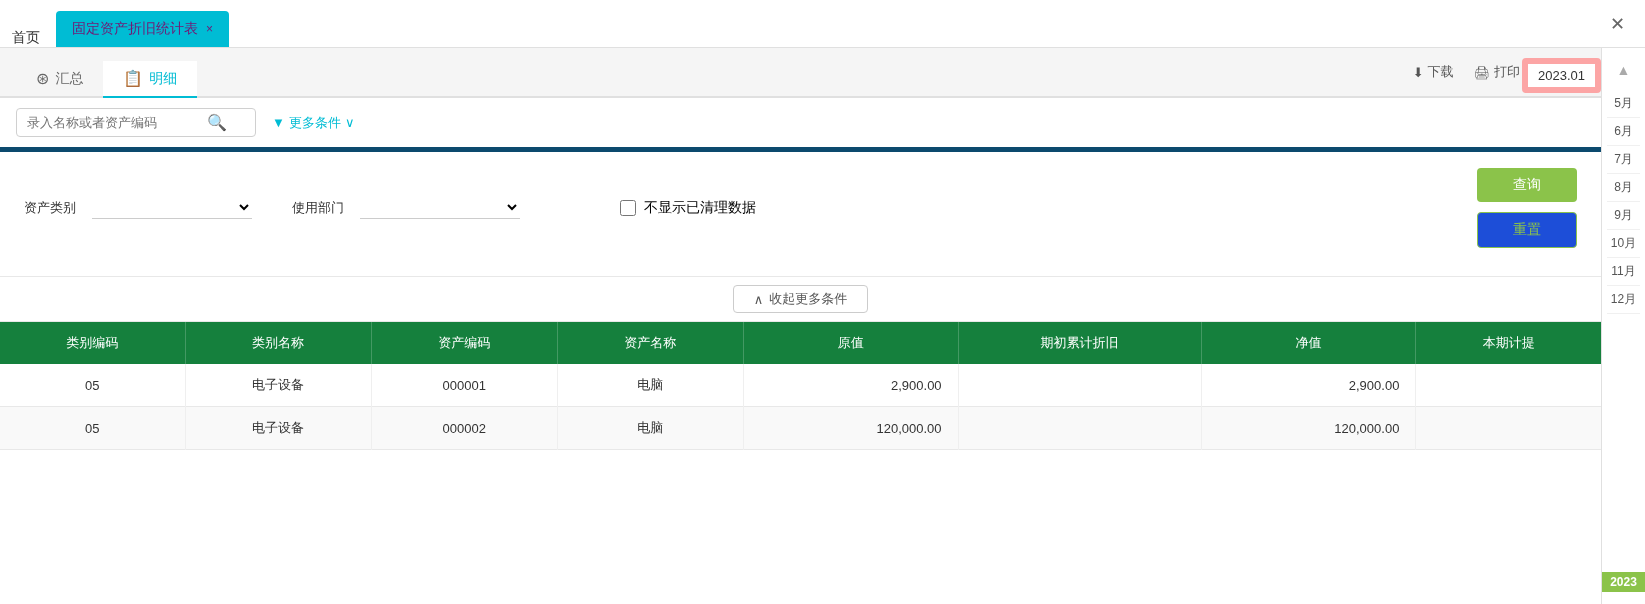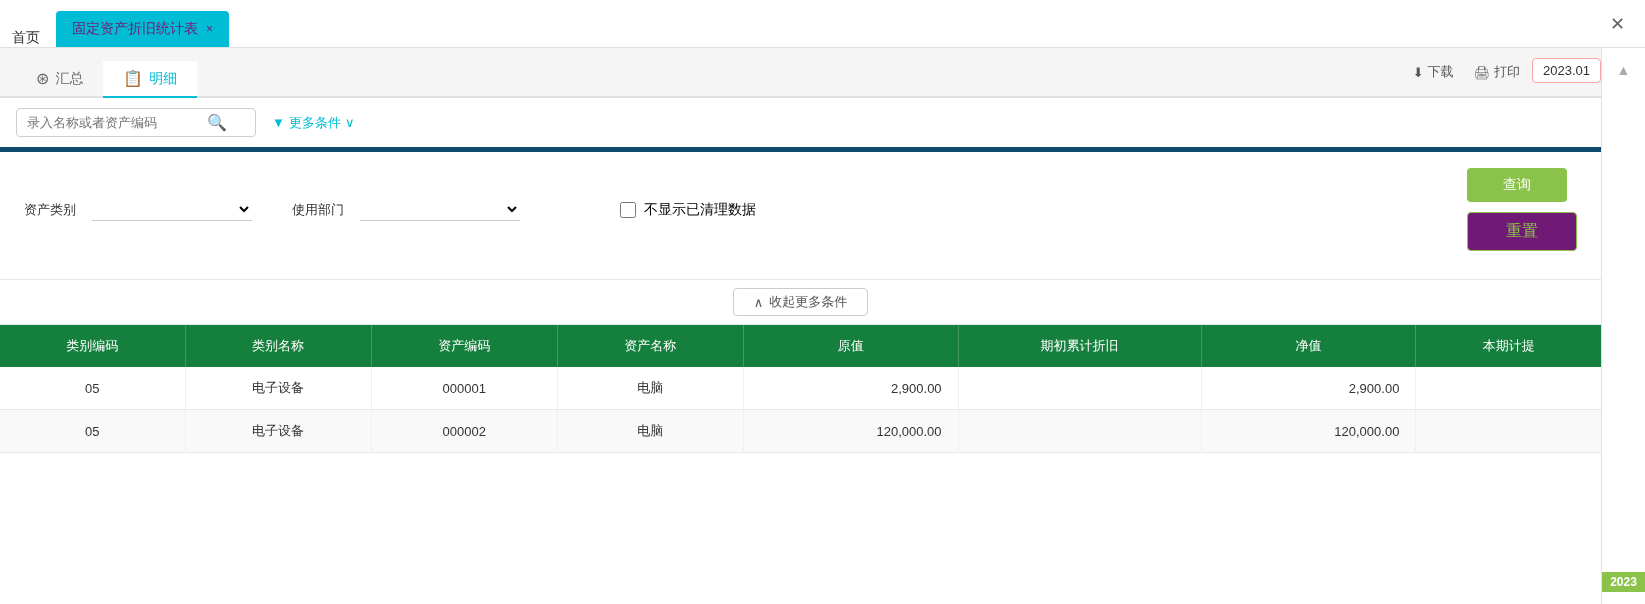--- a/index.html
+++ b/index.html
@@ -213,28 +213,28 @@
       background: #8bc34a;
       color: #fff;
       border: none;
       border-radius: 4px;
       padding: 8px 32px;
       font-size: 14px;
       cursor: pointer;
       width: 100px;
     }
     .btn-reset {
-      background: #701a75;
+      background: #1d4ed8;
       color: #8bc34a;
       border: 1px solid #8bc34a;
       border-radius: 4px;
       padding: 8px 32px;
-      font-size: 16px;
-      cursor: pointer;
-      width: 110px;
+      font-size: 14px;
+      cursor: pointer;
+      width: 100px;
     }
     .filter-btns {
       display: flex;
       flex-direction: column;
       gap: 10px;
       margin-left: auto;
     }
     .collapse-bar {
       display: flex;
       justify-content: center;
@@ -335,21 +335,21 @@
       align-items: center;
       justify-content: center;
       cursor: pointer;
       color: #aaa;
     }
     .period-display {
       position: absolute;
       right: 44px;
       top: 10px;
       background: #fff;
-      border: 1px solid #fca5a5;
+      border: 6px solid #fca5a5;
       border-radius: 4px;
       padding: 4px 10px;
       font-size: 13px;
       color: #333;
       white-space: nowrap;
     }
   </style>
 </head>
 <body>
 
@@ -475,15 +475,25 @@
             </tr>
           </tbody>
       </table>
     </div>
 
   </div>
 
   <div class="right-sidebar">
     <div class="period-display">2023.01</div>
     <div class="sidebar-arrow-up">▲</div>
+    <div id="month-list">
+        <div class="sidebar-month-item">5月</div>
+        <div class="sidebar-month-item">6月</div>
+        <div class="sidebar-month-item">7月</div>
+        <div class="sidebar-month-item">8月</div>
+        <div class="sidebar-month-item">9月</div>
+        <div class="sidebar-month-item">10月</div>
+        <div class="sidebar-month-item">11月</div>
+        <div class="sidebar-month-item">12月</div>
+      </div>
     <div class="sidebar-date-badge">2023</div>
   </div>
 </div>
 
 </body></html>

